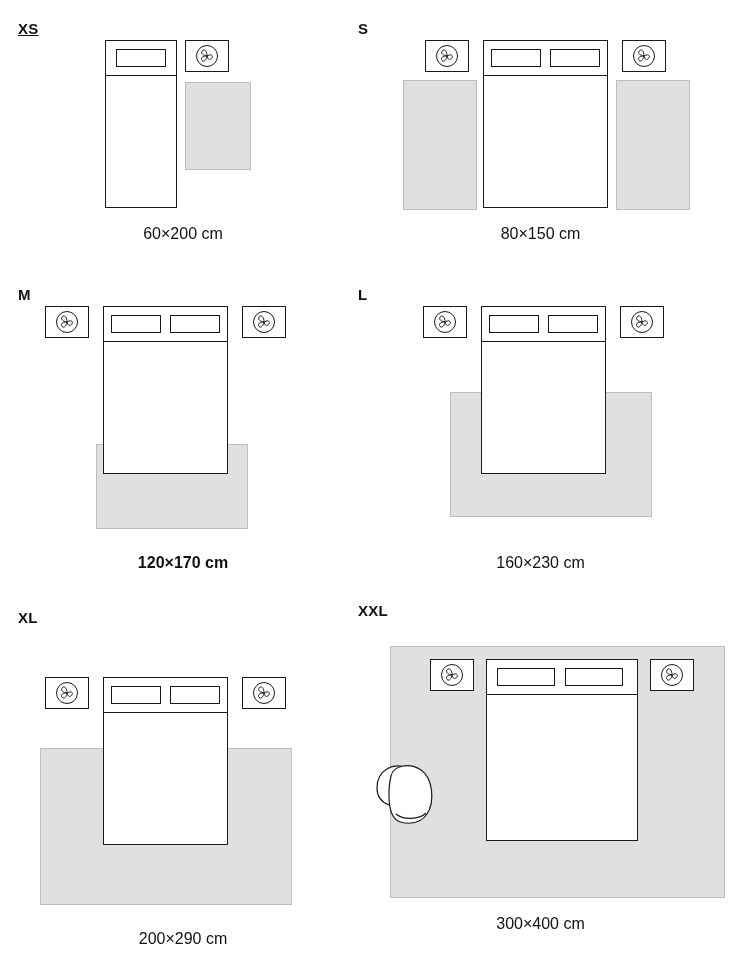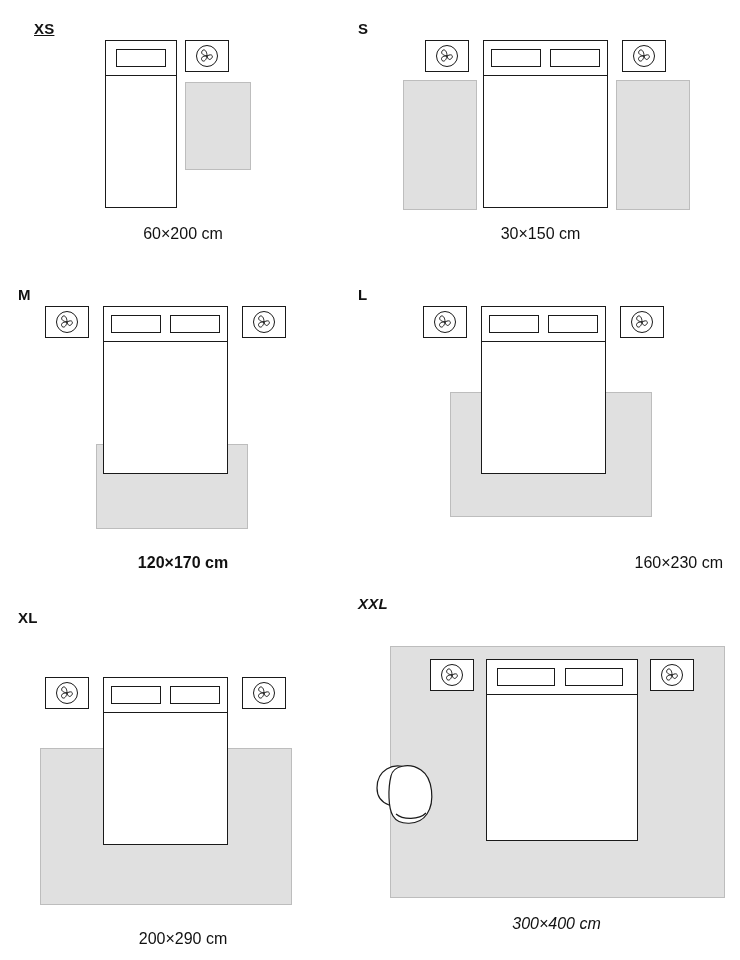--- a/index.html
+++ b/index.html
@@ -80,21 +80,21 @@
     position: absolute;
   }
   svg { display: block; }
 </style>
 </head>
 <body>
 
 <div class="grid">
 
   <div class="cell" style="left:18px; top:10px; width:330px; height:250px;">
-    <div class="size-label" style="position:absolute; left:16px; top:10px;text-decoration:underline;">XS</div>
+    <div class="size-label" style="position:absolute; left:0; top:10px;text-decoration:underline;">XS</div>
 
     <div class="diagram" style="position:absolute; left:0; top:18px; width:330px; height:180px;">
 
       <div class="rug" style="left:167px; top:54px; width:64px; height:86px;"></div>
 
       <div class="bed" style="left:87px; top:46px; width:72px; height:134px;"></div>
       <div class="headboard" style="left:87px; top:12px; width:72px; height:36px;"></div>
       <div class="pillow" style="left:98px; top:21px; width:50px; height:18px;"></div>
 
       <div class="nightstand" style="left:167px; top:12px; width:44px; height:32px;">
@@ -140,21 +140,21 @@
           <svg width="24" height="24" viewBox="0 0 24 24">
             <circle cx="12" cy="12" r="10.5" fill="none" stroke="#1a1a1a" stroke-width="1"></circle>
             <path d="M12 12 C12 6, 8.5 4.5, 7 7.2 C5.6 9.8, 8.6 11.4, 12 12 Z" fill="none" stroke="#1a1a1a" stroke-width="1"></path>
             <path d="M12 12 C17.2 9, 18.6 12.5, 16.3 14.6 C14 16.7, 12.8 14.6, 12 12 Z" fill="none" stroke="#1a1a1a" stroke-width="1"></path>
             <path d="M12 12 C11 17.8, 7.4 18.2, 6.6 15.5 C5.9 13, 9 11.8, 12 12 Z" fill="none" stroke="#1a1a1a" stroke-width="1"></path>
           </svg>
         </span>
       </div>
     </div>
 
-    <div class="dims-label" style="position:absolute; left:0; top:215px;">30×150 cm</div>
+    <div class="dims-label" style="position:absolute; left:0; top:215px;">80×150 cm</div>
   </div>
 
   <div class="cell" style="left:18px; top:282px; width:330px; height:300px;">
     <div class="size-label" style="position:absolute; left:0; top:4px;">M</div>
 
     <div class="diagram" style="position:absolute; left:0; top:12px; width:330px; height:230px;">
 
       <div class="rug" style="left:78px; top:150px; width:150px; height:83px;"></div>
 
       <div class="bed" style="left:85px; top:46px; width:125px; height:134px;"></div>
@@ -214,21 +214,21 @@
           <svg width="24" height="24" viewBox="0 0 24 24">
             <circle cx="12" cy="12" r="10.5" fill="none" stroke="#1a1a1a" stroke-width="1"></circle>
             <path d="M12 12 C12 6, 8.5 4.5, 7 7.2 C5.6 9.8, 8.6 11.4, 12 12 Z" fill="none" stroke="#1a1a1a" stroke-width="1"></path>
             <path d="M12 12 C17.2 9, 18.6 12.5, 16.3 14.6 C14 16.7, 12.8 14.6, 12 12 Z" fill="none" stroke="#1a1a1a" stroke-width="1"></path>
             <path d="M12 12 C11 17.8, 7.4 18.2, 6.6 15.5 C5.9 13, 9 11.8, 12 12 Z" fill="none" stroke="#1a1a1a" stroke-width="1"></path>
           </svg>
         </span>
       </div>
     </div>
 
-    <div class="dims-label" style="position:absolute; left:0; top:272px;text-align:right;">160×230 cm</div>
+    <div class="dims-label" style="position:absolute; left:0; top:272px;">160×230 cm</div>
   </div>
 
   <div class="cell" style="left:18px; top:590px; width:330px; height:360px;margin-top:15px;">
     <div class="size-label" style="position:absolute; left:0; top:4px;">XL</div>
 
     <div class="diagram" style="position:absolute; left:0; top:60px; width:330px; height:250px;">
 
       <div class="rug" style="left:22px; top:83px; width:250px; height:155px;"></div>
 
       <div class="bed" style="left:85px; top:46px; width:125px; height:134px;"></div>
@@ -255,21 +255,21 @@
             <path d="M12 12 C11 17.8, 7.4 18.2, 6.6 15.5 C5.9 13, 9 11.8, 12 12 Z" fill="none" stroke="#1a1a1a" stroke-width="1"></path>
           </svg>
         </span>
       </div>
     </div>
 
     <div class="dims-label" style="position:absolute; left:0; top:325px;">200×290 cm</div>
   </div>
 
   <div class="cell" style="left:358px; top:590px; width:365px; height:360px;">
-    <div class="size-label" style="position:absolute; left:0; top:5px;font-style:italic;">XXL</div>
+    <div class="size-label" style="position:absolute; left:0; top:12px;">XXL</div>
 
     <div class="diagram" style="position:absolute; left:0; top:48px; width:365px; height:260px;">
 
       <div class="rug" style="left:32px; top:8px; width:333px; height:250px;"></div>
 
       <div class="bed" style="left:128px; top:55px; width:152px; height:148px;"></div>
       <div class="headboard" style="left:128px; top:21px; width:152px; height:36px;"></div>
       <div class="pillow" style="left:139px; top:30px; width:58px; height:18px;"></div>
       <div class="pillow" style="left:207px; top:30px; width:58px; height:18px;"></div>
 
@@ -296,16 +296,16 @@
 
       <div class="chair" style="left:5px; top:110px; width:88px; height:90px;">
         <svg width="88" height="90" viewBox="0 0 88 90">
           <path d="M14 40 C14 22, 30 14, 44 20 C56 25, 58 38, 55 48 C52 58, 38 62, 26 57 C18 54, 14 48, 14 40 Z" fill="#ffffff" stroke="#1a1a1a" stroke-width="1.2"></path>
           <path d="M28 28 C30 18, 46 14, 58 22 C70 30, 72 54, 64 66 C56 78, 36 78, 30 68 C25 60, 25 40, 28 28 Z" fill="#ffffff" stroke="#1a1a1a" stroke-width="1.2"></path>
           <path d="M33 66 C40 72, 56 72, 63 65" fill="none" stroke="#1a1a1a" stroke-width="1.2"></path>
         </svg>
       </div>
     </div>
 
-    <div class="dims-label" style="position:absolute; left:16px; top:325px;font-style:italic;">300×400 cm</div>
+    <div class="dims-label" style="position:absolute; left:0; top:325px;">300×400 cm</div>
   </div>
 
 </div>
 
 </body></html>

